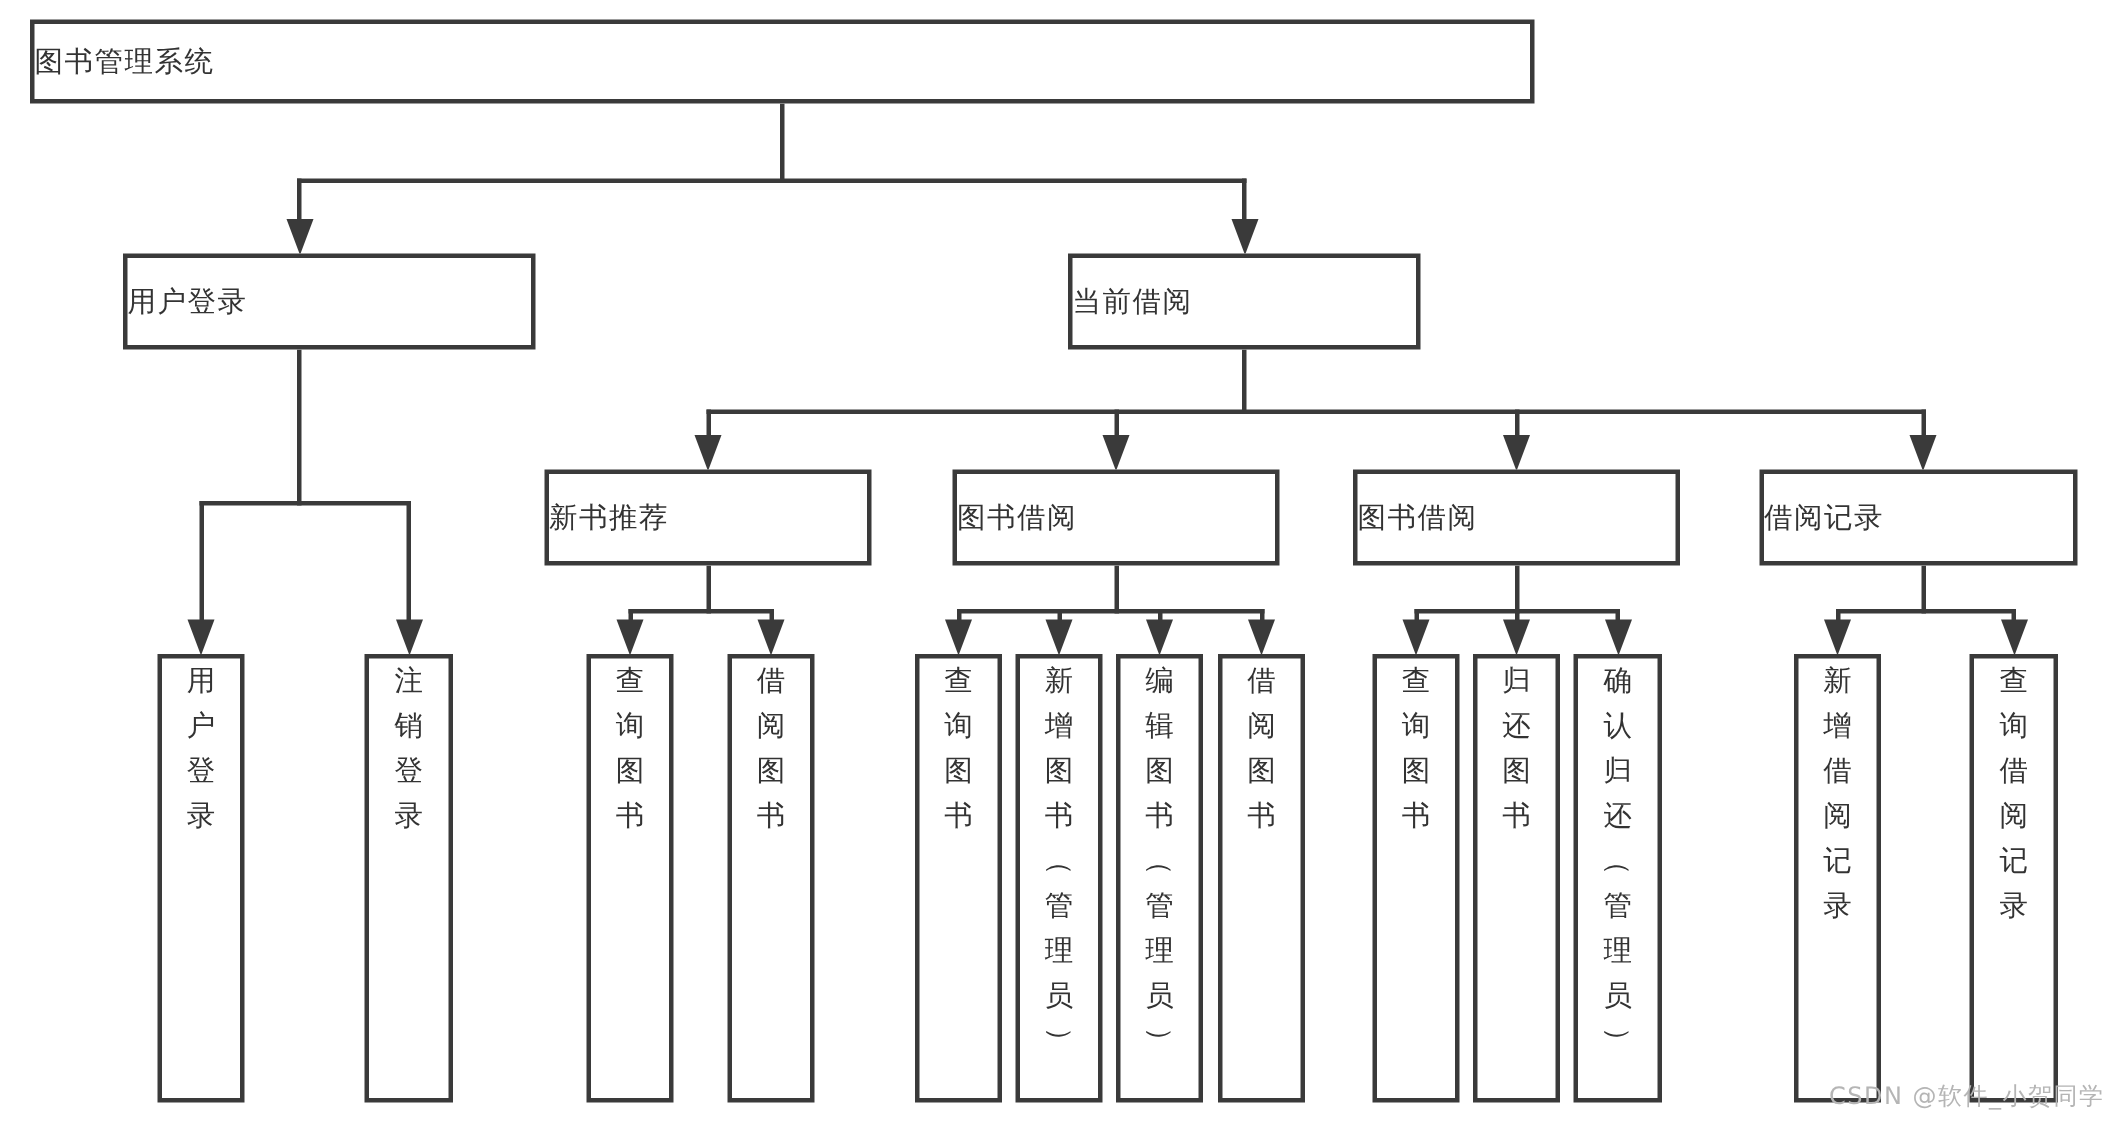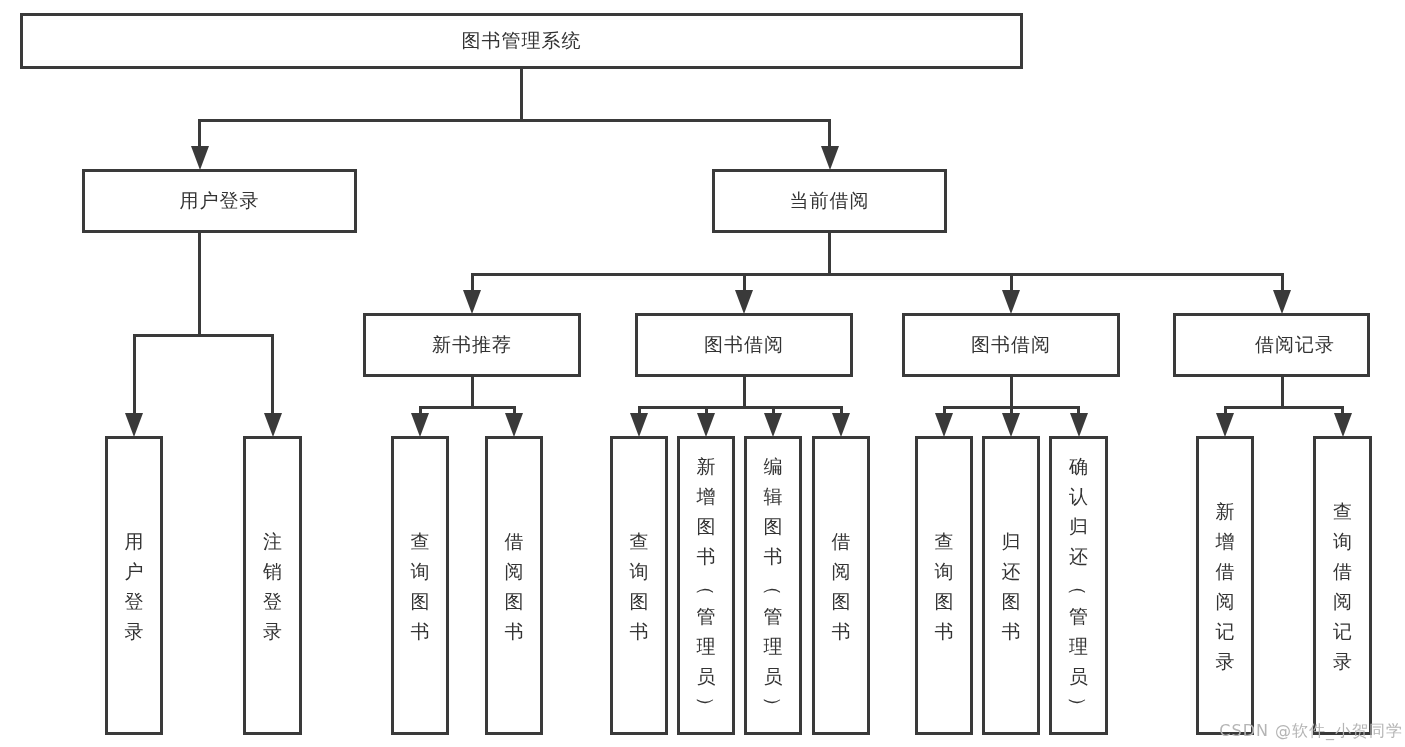--- a/index.html
+++ b/index.html
@@ -18,21 +18,21 @@
     overflow:hidden;
   }
   .node{
     position:absolute;
     box-sizing:border-box;
     border:3px solid var(--border);
     background:var(--bg);
     color:var(--text);
     display:flex;
     align-items:center;
-    justify-content:center;
+    justify-content:flex-start;
   }
   .node.h{
     font-size:19px;
     letter-spacing:1px;
     white-space:nowrap;
   }
   .node.v{
     flex-direction:column;
   }
   .vchar{
@@ -137,21 +137,21 @@
       </div>
       <div class="node h" style="left: 363px; top: 313px; width: 218px; height: 64px;">
         <span>新书推荐</span>
       </div>
       <div class="node h" style="left: 635px; top: 313px; width: 218px; height: 64px;">
         <span>图书借阅</span>
       </div>
       <div class="node h" style="left: 902px; top: 313px; width: 218px; height: 64px;">
         <span>图书借阅</span>
       </div>
-      <div class="node h" style="left: 1173px; top: 313px; width: 197px; height: 64px; padding-left: 47px;">
+      <div class="node h" style="left: 1173px; top: 313px; width: 212px; height: 64px;">
         <span>借阅记录</span>
       </div>
       <div class="node v" style="left: 105px; top: 436px; width: 58px; height: 299px;">
         <span class="vchar">用</span>
         <span class="vchar">户</span>
         <span class="vchar">登</span>
         <span class="vchar">录</span>
       </div>
       <div class="node v" style="left: 243px; top: 436px; width: 59px; height: 299px;">
         <span class="vchar">注</span>

